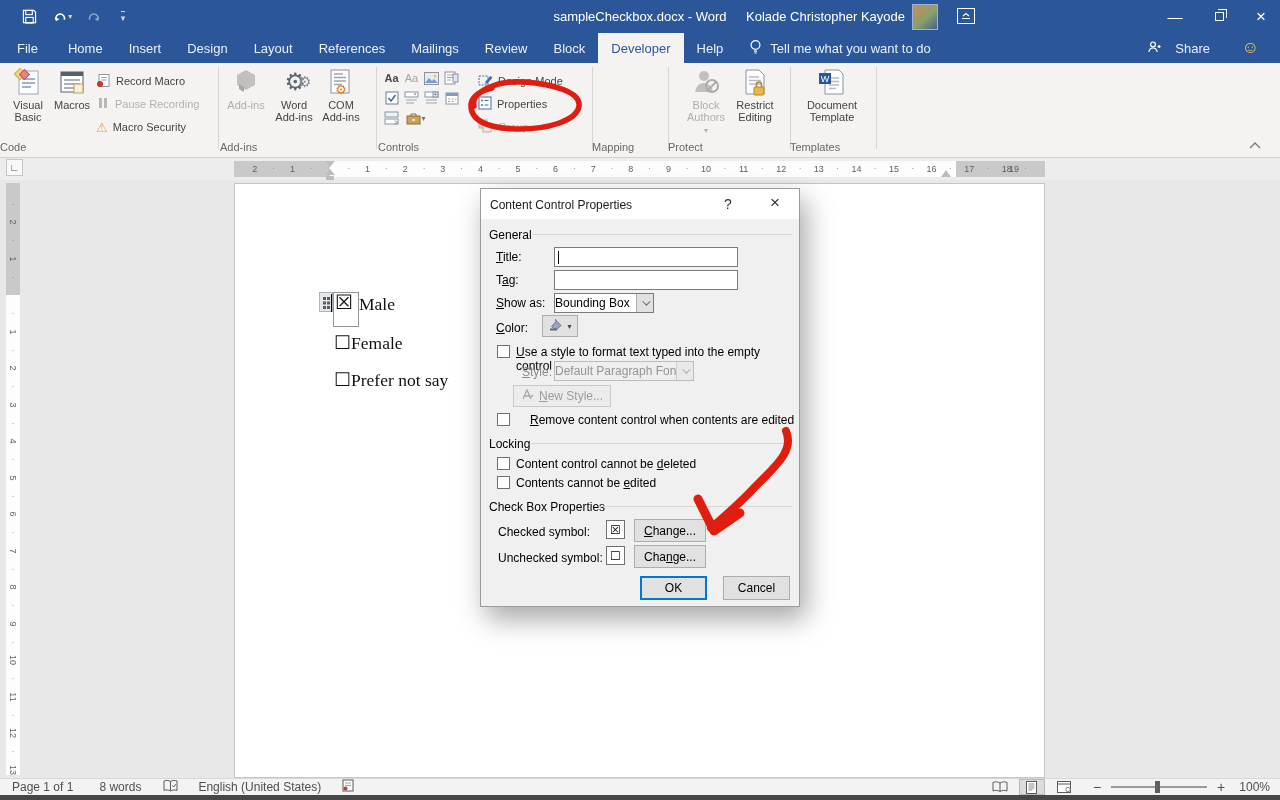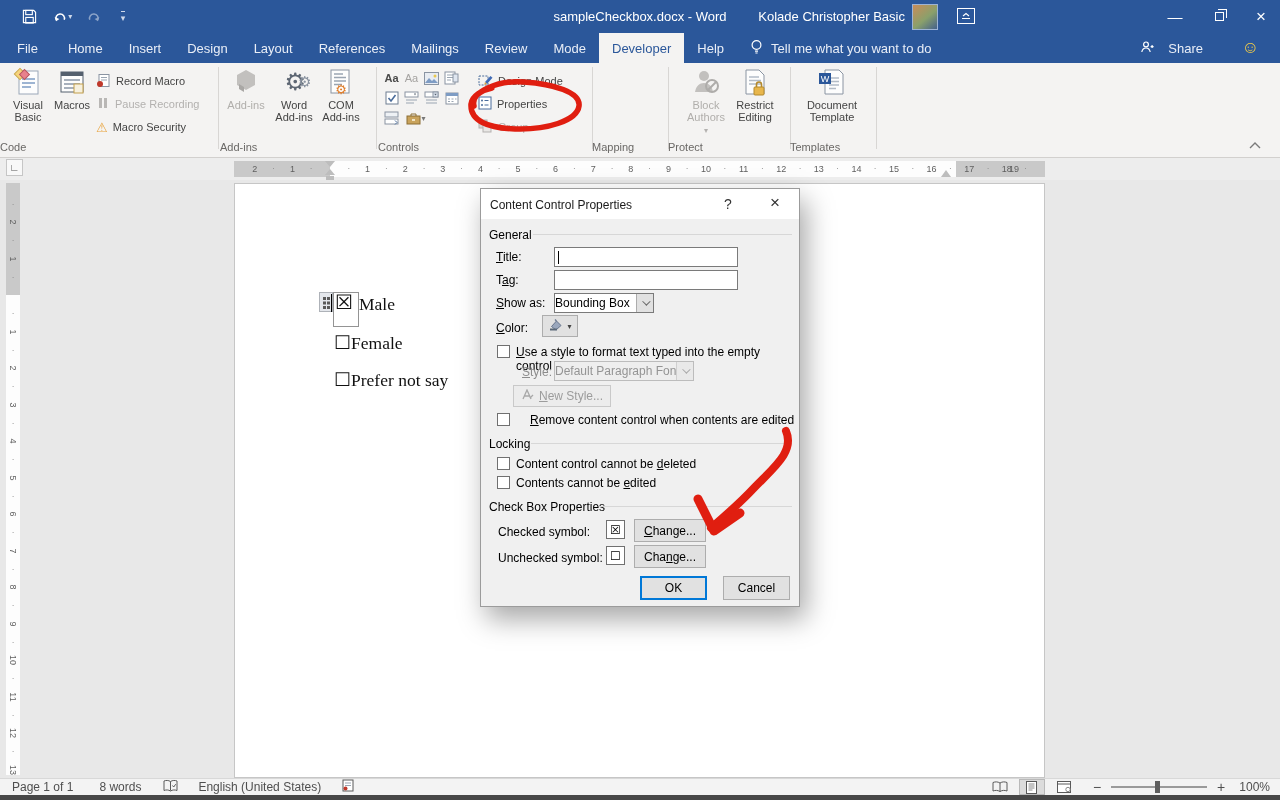--- a/index.html
+++ b/index.html
@@ -81,21 +81,21 @@
   <span class="qa-btn" style="width:26px">
     <svg width="16" height="15" viewBox="0 0 16 16" opacity="0.45">
         <path d="M3.5 11.5a4.6 4.6 0 1 1 8.4.5" fill="none" stroke="#fff" stroke-width="1.6"></path>
         <path d="M13.7 8.6l-1.6 4.4-3.4-2.4z" fill="#fff"></path>
       </svg>
   </span>
   <span class="qa-btn" style="width:26px">
     <span style="display:inline-block;border-top:1.5px solid #cfd9ea;padding-top:1px;color:#cfd9ea;font-size:9px">▾</span>
   </span>
   <span class="abs" style="left:0;top:0;width:1280px;height:33px;text-align:center;line-height:33px;font-size:13px;color:#fff">sampleCheckbox.docx  -  Word</span>
-  <span class="abs" style="right:375px;top:0;height:33px;line-height:33px;font-size:13px;color:#fff">Kolade Christopher Basic</span>
+  <span class="abs" style="right:375px;top:0;height:33px;line-height:33px;font-size:13px;color:#fff">Kolade Christopher Kayode</span>
   <span class="abs" style="right:342px;top:4px;width:26px;height:26px;background:linear-gradient(140deg,#c98c5a 0%,#8aa06b 55%,#44618b 100%);border:1px solid #9db3d4"></span>
   <span class="abs" style="right:305px;top:8px;width:18px;height:16px;border:1px solid #fff;display:flex;align-items:center;justify-content:center">
     <svg width="10" height="8" viewBox="0 0 10 8">
         <path d="M1 6.5h8M2 4l3-2.5L8 4" stroke="#fff" fill="none" stroke-width="1.1"></path>
       </svg>
   </span>
   <span class="winbtn abs" style="right:88px;top:0">—</span>
   <span class="winbtn abs" style="right:44px;top:0">
     <span style="display:inline-block;width:9px;height:9px;border:1px solid #fff;position:relative">
         <span style="position:absolute;left:2px;top:-4px;width:9px;height:9px;border:1px solid #fff;border-left:none;border-bottom:none"></span>
@@ -106,31 +106,31 @@
 
 <div class="abs tabrow">
   <div class="tab" style="padding:0 17px">File</div>
   <div class="tab">Home</div>
   <div class="tab">Insert</div>
   <div class="tab">Design</div>
   <div class="tab">Layout</div>
   <div class="tab">References</div>
   <div class="tab">Mailings</div>
   <div class="tab">Review</div>
-  <div class="tab">Mode</div>
+  <div class="tab">Block</div>
   <div class="tab active">Developer</div>
   <div class="tab">Help</div>
   <div class="tab" style="gap:8px">
     <span><svg width="13" height="16" viewBox="0 0 13 16">
           <circle cx="6.5" cy="6" r="4.4" fill="none" stroke="#fff" stroke-width="1.2"></circle>
           <path d="M5 12.2h3M5.4 14h2.2" stroke="#fff" stroke-width="1.2"></path>
         </svg></span>
     <span>Tell me what you want to do</span>
   </div>
-  <div class="tab abs" style="right:64px;top:0;height:30px;gap:14px">
+  <div class="tab abs" style="right:57px;top:0;height:30px;gap:14px">
     <span><svg width="14" height="14" viewBox="0 0 14 14" fill="none" stroke="#fff" stroke-width="1.2">
           <circle cx="6" cy="4.4" r="2.4"></circle>
           <path d="M1.8 12c.5-2.6 2.2-4 4.2-4s3.7 1.4 4.2 4"></path>
           <path d="M10.6 6.6h3M12.1 5.1v3"></path>
         </svg></span>
     <span>Share</span>
   </div>
   <div class="tab abs" style="right:8px;top:0;height:30px;font-size:17px;color:#f7cf46">☺</div>
 </div>
 

